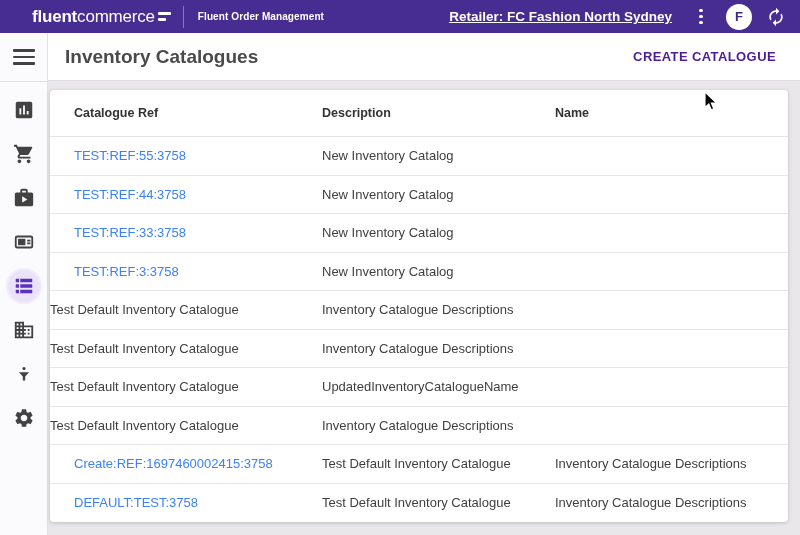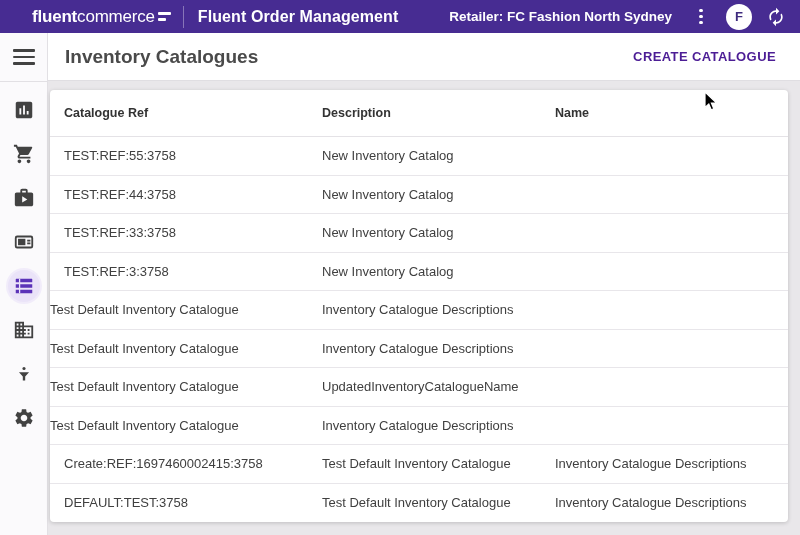--- a/index.html
+++ b/index.html
@@ -16,23 +16,23 @@
     display:flex; align-items:center; padding:0 14px 0 32px;
   }
   .logo { display:flex; align-items:baseline; font-size:17px; line-height:1; cursor:pointer; }
   .logo .bold { font-weight:700; letter-spacing:-0.2px; }
   .logo .light { font-weight:400; letter-spacing:-0.2px; }
   .logo-eq { display:inline-flex; flex-direction:column; gap:3px; margin-left:3px; align-self:center; }
   .logo-eq span { display:block; height:2.6px; background:#fff; border-radius:1px; }
   .logo-eq .b1 { width:13px; }
   .logo-eq .b2 { width:8px; align-self:flex-start; }
   .appbar-divider { width:1px; height:22px; background:rgba(255,255,255,0.35); margin:0 14px 0 12px; }
-  .app-title { font-size:16px; font-weight:700; letter-spacing:0.1px; }
+  .app-title { font-size:10px; font-weight:700; letter-spacing:0.1px; }
   .appbar-right { margin-left:auto; display:flex; align-items:center; }
-  .retailer { font-size:13.5px; font-weight:600; }
+  .retailer { font-size:13.5px; font-weight:600;text-decoration:underline; }
   .kebab { margin-left:20px; width:18px; height:22px; display:flex; flex-direction:column;
            align-items:center; justify-content:center; gap:2.5px; cursor:pointer; background:none; border:none; }
   .kebab i { width:3.5px; height:3.5px; border-radius:50%; background:#fff; }
   .avatar { margin-left:16px; width:26px; height:26px; border-radius:50%; background:#fff;
             color:#3F2B7E; font-size:13px; font-weight:700; display:flex; align-items:center;
             justify-content:center; cursor:pointer; border:none; }
   .refresh-btn { margin-left:14px; background:none; border:none; cursor:pointer; display:flex; align-items:center; }
 
   
   .frame { display:flex; height:502px; }
@@ -62,22 +62,22 @@
   .content { flex:1; position:relative; }
   .card { margin:9px 12px 12px 2px; background:#fff; border-radius:4px;
           box-shadow:0 1px 4px rgba(0,0,0,0.18); overflow:hidden; }
 
   .trow, .thead-row { display:grid; grid-template-columns:272px 233px 1fr; align-items:center; }
   .thead-row { height:47px; border-bottom:1px solid #E4E2E6; }
   .thead-row .hcell { font-size:12.5px; font-weight:700; color:#333; }
   .trow { height:38.5px; border-bottom:1px solid #E8E6EA; cursor:pointer; }
   .trow:last-child { border-bottom:none; }
   .cell { font-size:13px; color:#3F3F3F; white-space:nowrap; overflow:hidden; text-overflow:ellipsis; }
-  .cell.c1, .hcell.c1 { padding-left:14px; }
-  .cell.c1 a { color:#404040; text-decoration:none; }
+  .cell.c1, .hcell.c1 { padding-left:24px; }
+  .cell.c1 a { color:#3b82f6; text-decoration:none; }
 
   
   .cursor { position:absolute; left:703px; top:91px; pointer-events:none; z-index:50; }
 </style>
 </head>
 <body>
 
 <header class="appbar">
   <div class="logo">
     <span class="bold">fluent</span>

